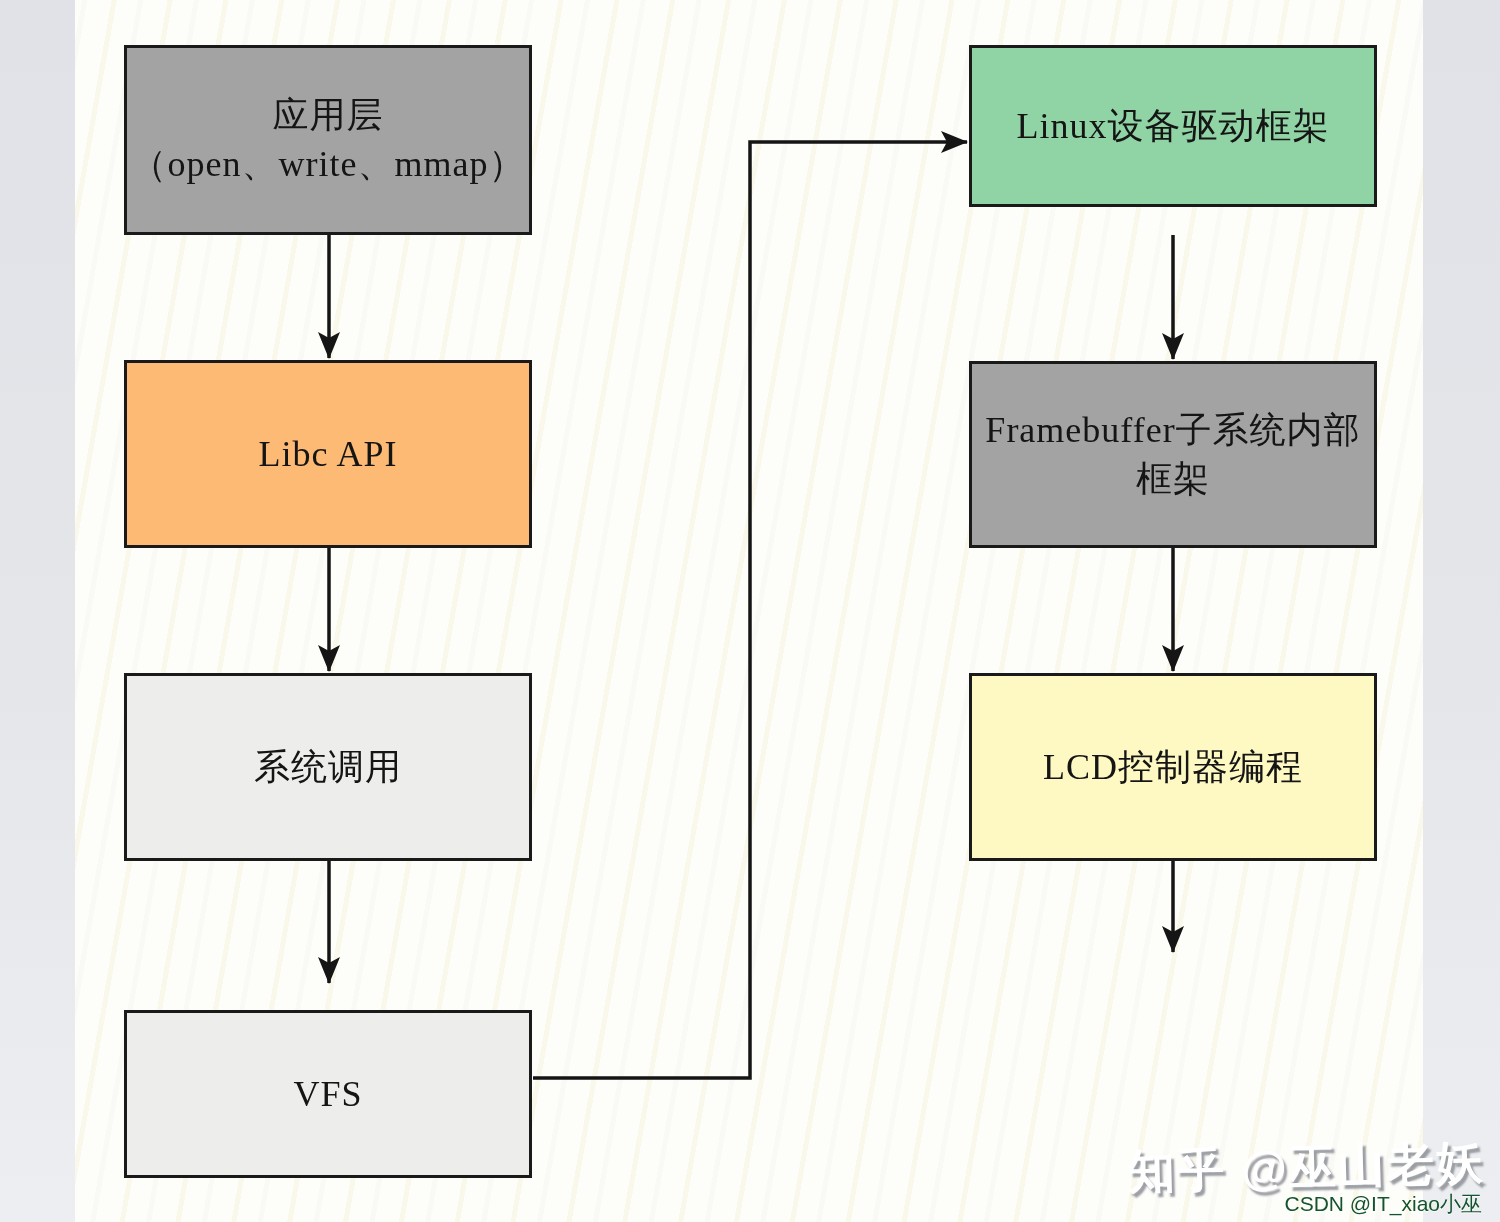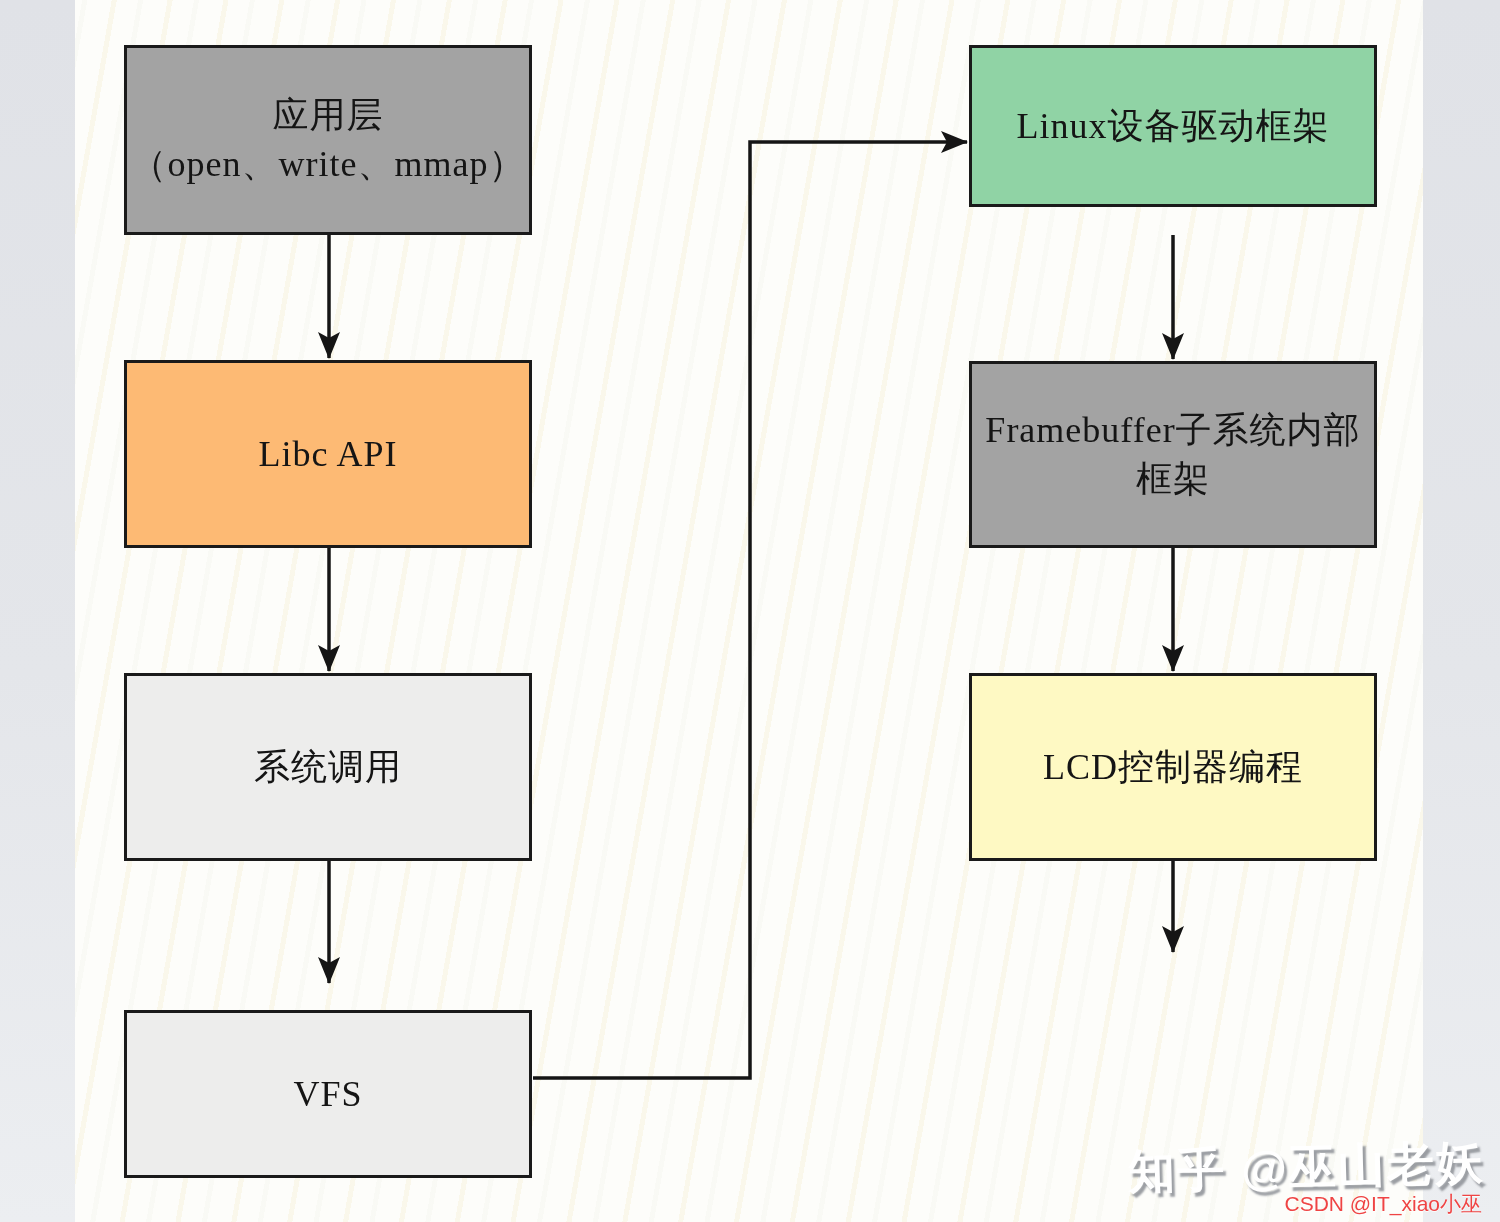--- a/index.html
+++ b/index.html
@@ -91,21 +91,21 @@
     white-space: nowrap;
     z-index: 3;
     letter-spacing: 2px;
   }
   .watermark-csdn {
     position: absolute;
     right: 18px;
     top: 1190px;
     font-size: 21px;
     font-family: "Liberation Sans", "DejaVu Sans", sans-serif;
-    color: #ef4444;
+    color: #14532d;
     text-shadow: 0 1px 0 rgba(255,255,255,0.8);
     white-space: nowrap;
     z-index: 3;
   }
 </style>
 </head>
 <body>
 
 <div id="screen">
 

